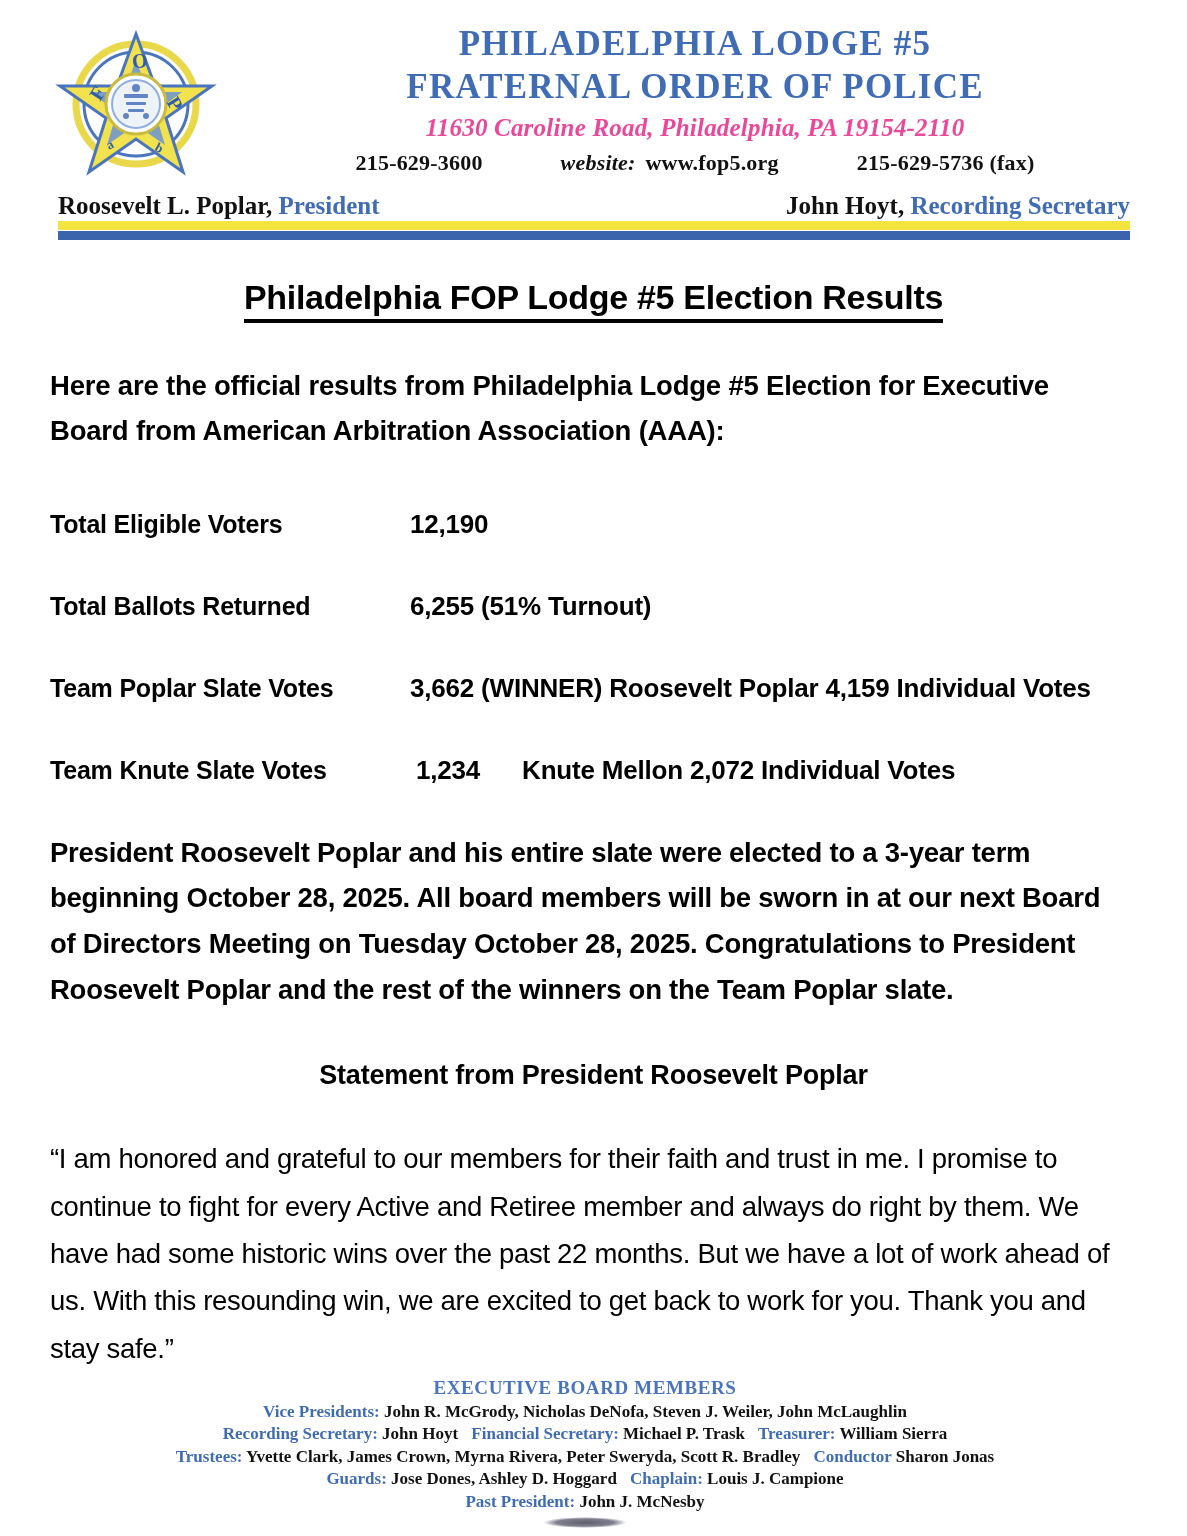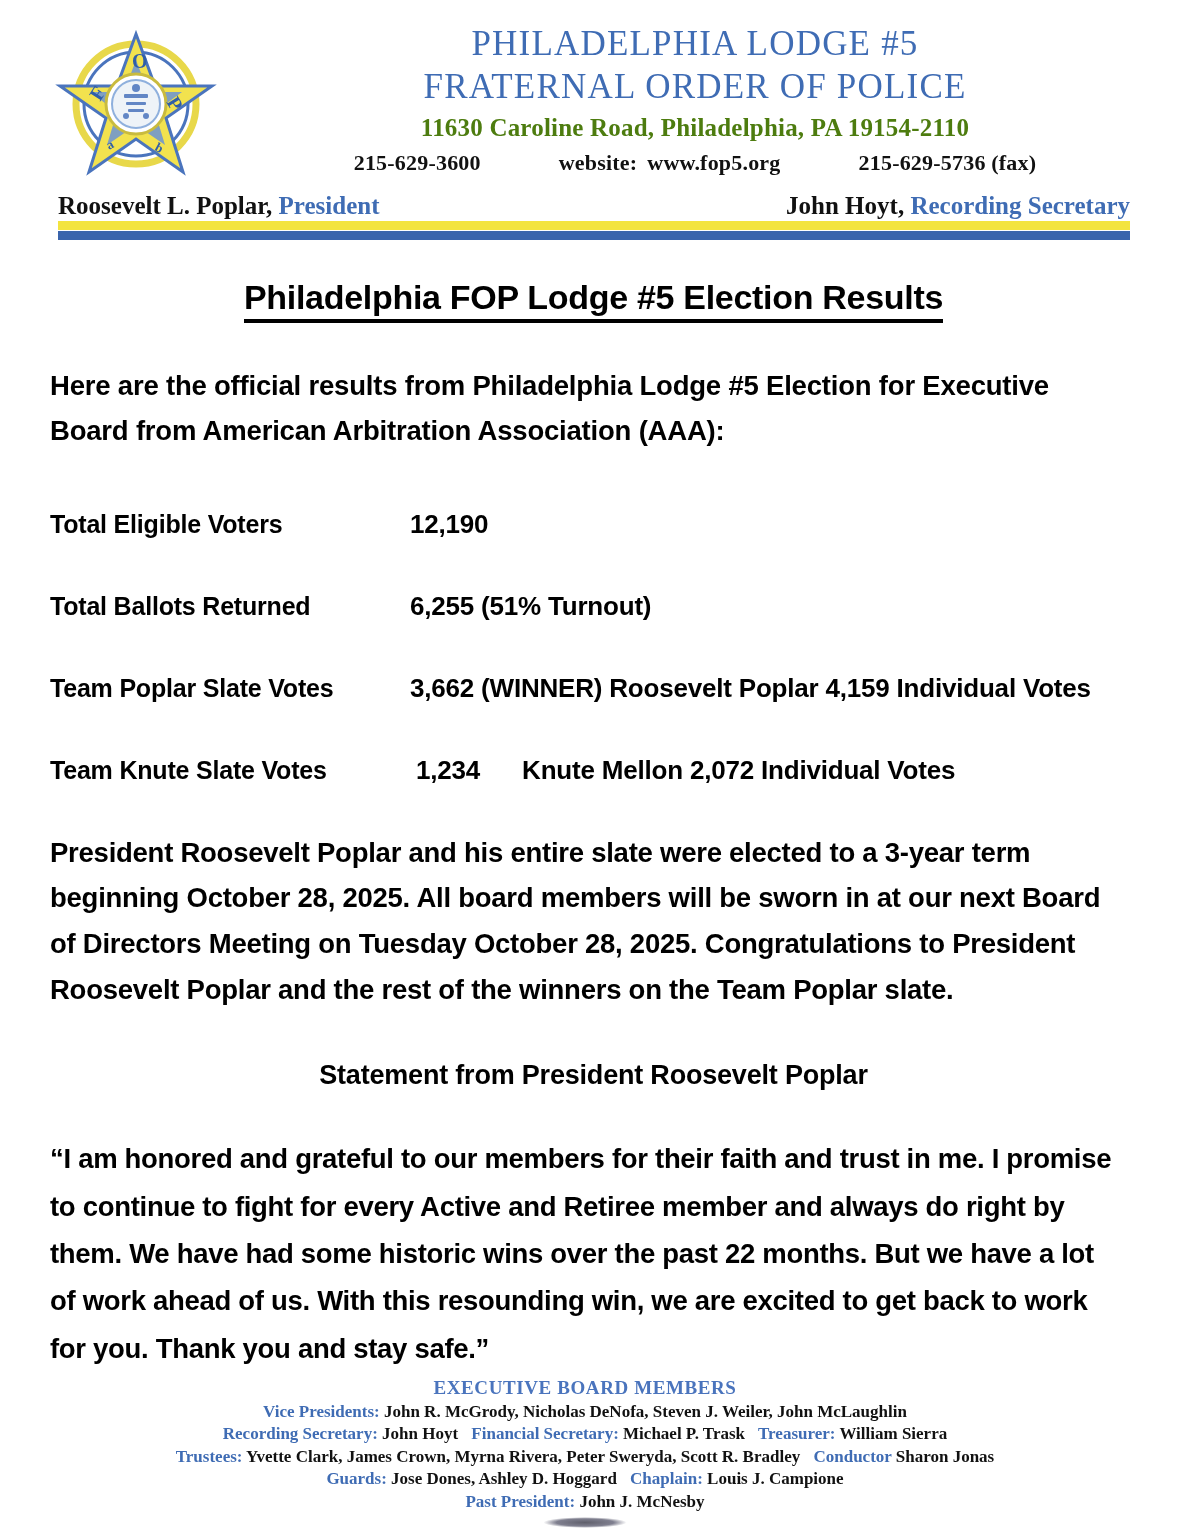--- a/index.html
+++ b/index.html
@@ -34,47 +34,48 @@
 
   .lh-title-block {
     position: absolute;
     left: 230px;
     top: 26px;
     width: 930px;
     text-align: center;
   }
   .lh-line1, .lh-line2 {
     font-family: "Liberation Serif", serif;
-    font-weight: normal;
+    font-weight: bold;
     color: #3f6cb4;
     letter-spacing: 1.2px;
     line-height: 1.0;
   }
   .lh-line1 { font-size: 35px; }
   .lh-line2 { font-size: 35px; margin-top: 8px; }
   .lh-addr {
     font-family: "Liberation Serif", serif;
     font-weight: bold;
-    color: #4d7c0f;
+    color: #ec4899;
     font-size: 25px;
     margin-top: 10px;
     letter-spacing: 0.2px;
+    font-style: italic;
   }
   .lh-contact {
     font-family: "Liberation Serif", serif;
     font-weight: bold;
     color: #111111;
     font-size: 22px;
     margin-top: 8px;
     display: flex;
     justify-content: center;
     gap: 78px;
     letter-spacing: 0.2px;
   }
-  .lh-contact .web-lbl { margin-right: 10px; }
+  .lh-contact .web-lbl { margin-right: 10px; font-style: italic; }
 
   .officers {
     position: absolute;
     left: 58px;
     top: 192px;
     width: 1072px;
     display: flex;
     justify-content: space-between;
     align-items: baseline;
     font-family: "Liberation Serif", serif;
@@ -162,21 +163,21 @@
     text-align: center;
     margin-top: 48px;
     font-size: 27px;
     font-weight: bold;
     letter-spacing: -0.2px;
   }
 
   .quote {
     margin: 44px 50px 0 50px;
     font-size: 27.5px;
-    font-weight: bold;
+    font-weight: normal;
     line-height: 1.72;
     letter-spacing: -0.3px;
     max-width: 1070px;
   }
 
   
   .footer {
     position: absolute;
     left: 0;
     bottom: 8px;

